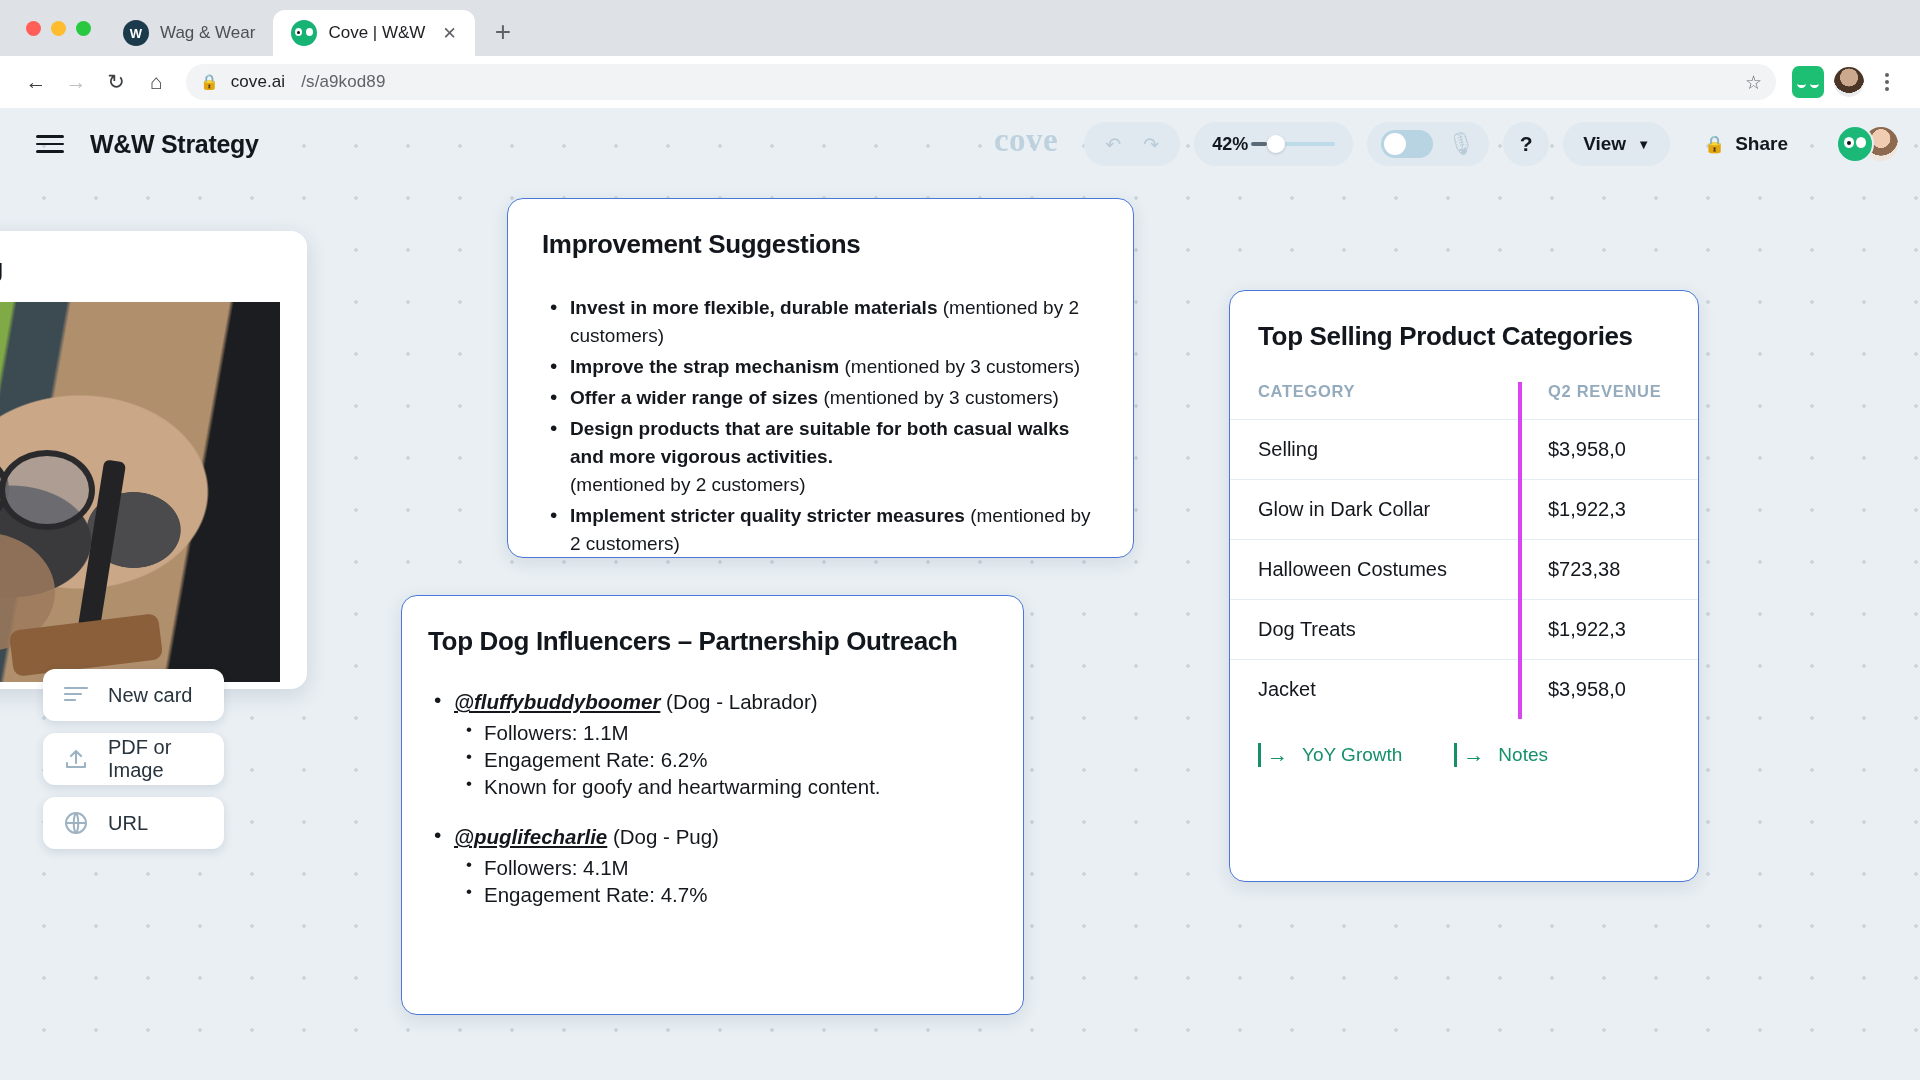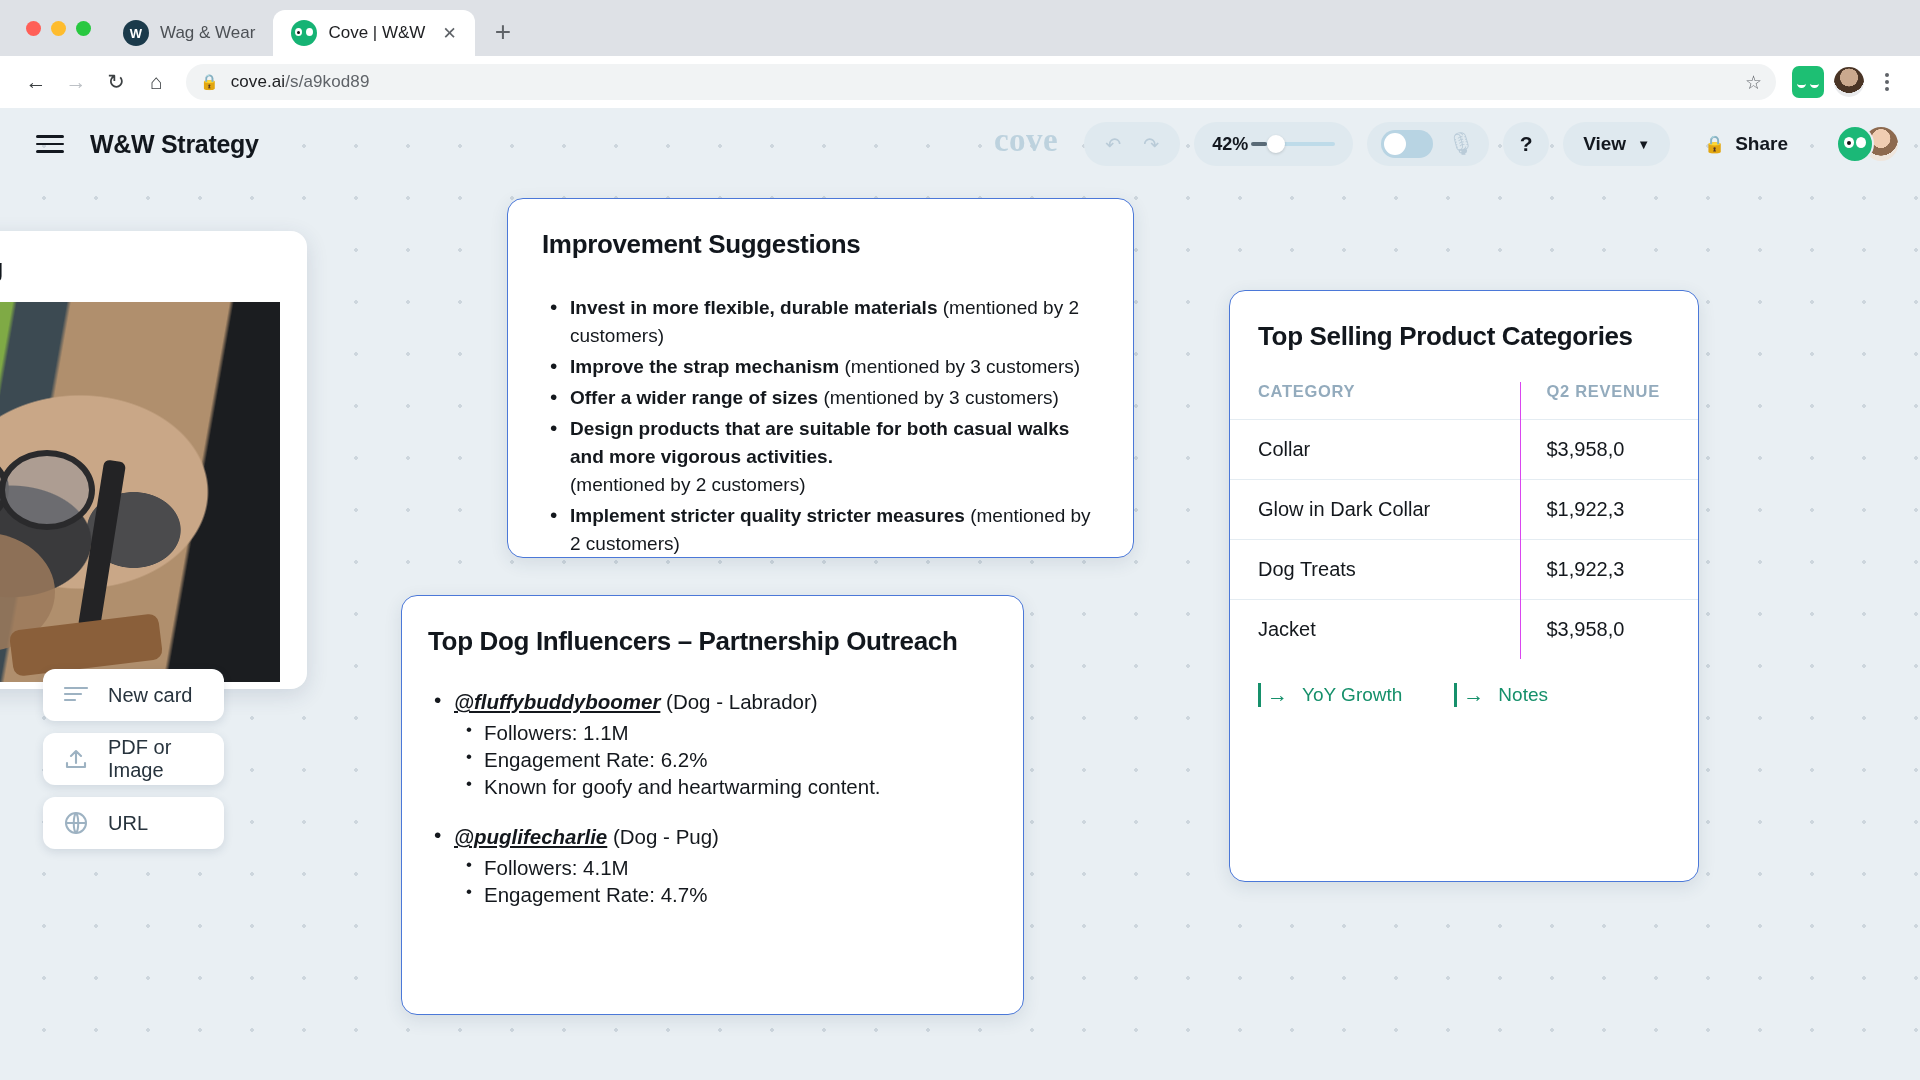--- a/index.html
+++ b/index.html
@@ -60,21 +60,21 @@
     width: 40px; height: 40px; display: flex; align-items: center; justify-content: center;
     color: #3c4043; font-size: 21px; border-radius: 50%; flex: none;
   }
   .navicon.dim { color: #bdc1c6; }
   .omnibox {
     flex: 1; height: 36px; background: #f1f3f4; border-radius: 18px;
     display: flex; align-items: center; padding: 0 14px; margin: 0 10px;
     gap: 12px;
   }
   .omni-url { font-size: 17px; color: #202124; letter-spacing: .1px; }
-  .omni-url .path { color: #5f6368; }
+  .omni-url .path { color: #5f6368; margin-left: 16px; }
   .star { margin-left: auto; font-size: 19px; color: #5f6368; }
   .ext-chip { width: 32px; height: 32px; border-radius: 7px; background: #1dbf73; position: relative; flex: none; margin-left: 6px;}
   .ext-chip::before, .ext-chip::after {
     content:""; position:absolute; top:13px; width:9px; height:6px;
     border-bottom:3px solid #fff; border-radius: 0 0 9px 9px;
   }
   .ext-chip::before { left: 5px; }
   .ext-chip::after { right: 5px; }
   .prof-av {
     width: 30px; height: 30px; border-radius: 50%; margin-left: 10px; flex:none;
@@ -175,21 +175,21 @@
   
   #card-table { left: 1229px; top: 182px; width: 470px; height: 592px; padding: 30px 0 0 0; overflow: hidden; }
   #card-table .card-title { padding: 0 28px; }
   .tbl { width: 640px; margin-top: 30px; border-collapse: collapse; }
   .tbl th {
     text-align: left; font-size: 16.5px; font-weight: bold; color: #93abbd;
     letter-spacing: .7px; padding: 0 0 18px 0;
   }
   .tbl td { font-size: 20px; color: #14181d; padding: 18px 0; border-top: 1px solid #e4ecf2; }
   .tbl th:first-child, .tbl td:first-child { padding-left: 28px; width: 290px; }
-  .tbl th:nth-child(2), .tbl td:nth-child(2) { padding-left: 26px; border-left: 1px solid #d946ef; }
+  .tbl th:nth-child(2), .tbl td:nth-child(2) { padding-left: 26px; border-left: 4px solid #d946ef; }
   .tbl-actions { display: flex; gap: 52px; padding: 24px 28px 0 28px; }
   .tbl-act { display: flex; align-items: center; gap: 14px; color: #16906b; font-size: 19px; }
   .tbl-act .bar { width: 3px; height: 24px; background: #16906b; }
   .tbl-act .arr { font-size: 21px; margin-left: -8px; }
 
   
   #card-image {
     left: -105px; top: 123px; width: 412px; height: 458px;
     padding: 22px 0 0 0; border: none; background: #fff;
     box-shadow: 0 6px 22px rgba(40,60,90,.14);
@@ -375,26 +375,30 @@
       <div class="card-title">Top Selling Product Categories</div>
       <table class="tbl">
         <thead>
           <tr>
             <th>CATEGORY</th>
             <th>Q2 REVENUE</th>
           </tr>
         </thead>
         <tbody>
           <tr>
-              <td>Collar</td>
+              <td>Selling</td>
               <td>$3,958,0</td>
             </tr>
           <tr>
               <td>Glow in Dark Collar</td>
               <td>$1,922,3</td>
+            </tr>
+          <tr>
+              <td>Halloween Costumes</td>
+              <td>$723,38</td>
             </tr>
           <tr>
               <td>Dog Treats</td>
               <td>$1,922,3</td>
             </tr>
           <tr>
               <td>Jacket</td>
               <td>$3,958,0</td>
             </tr>
         </tbody>

